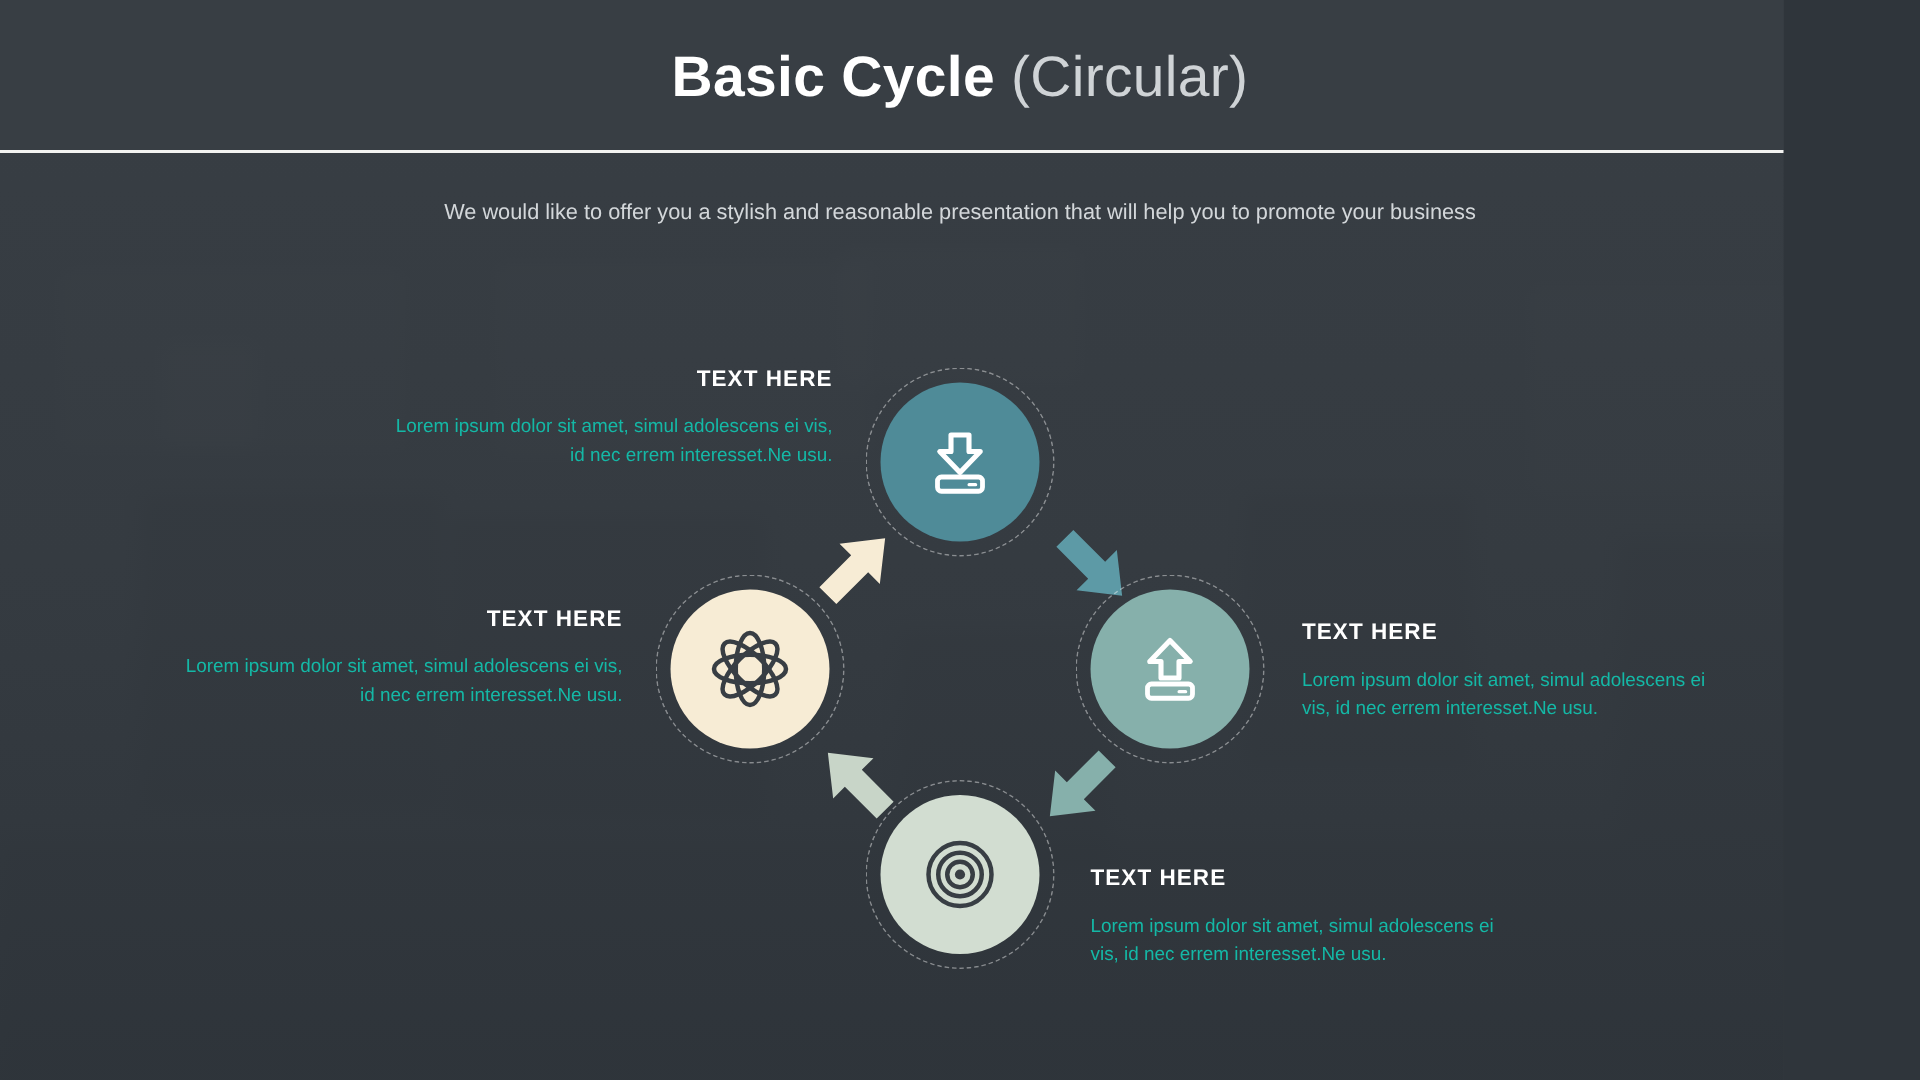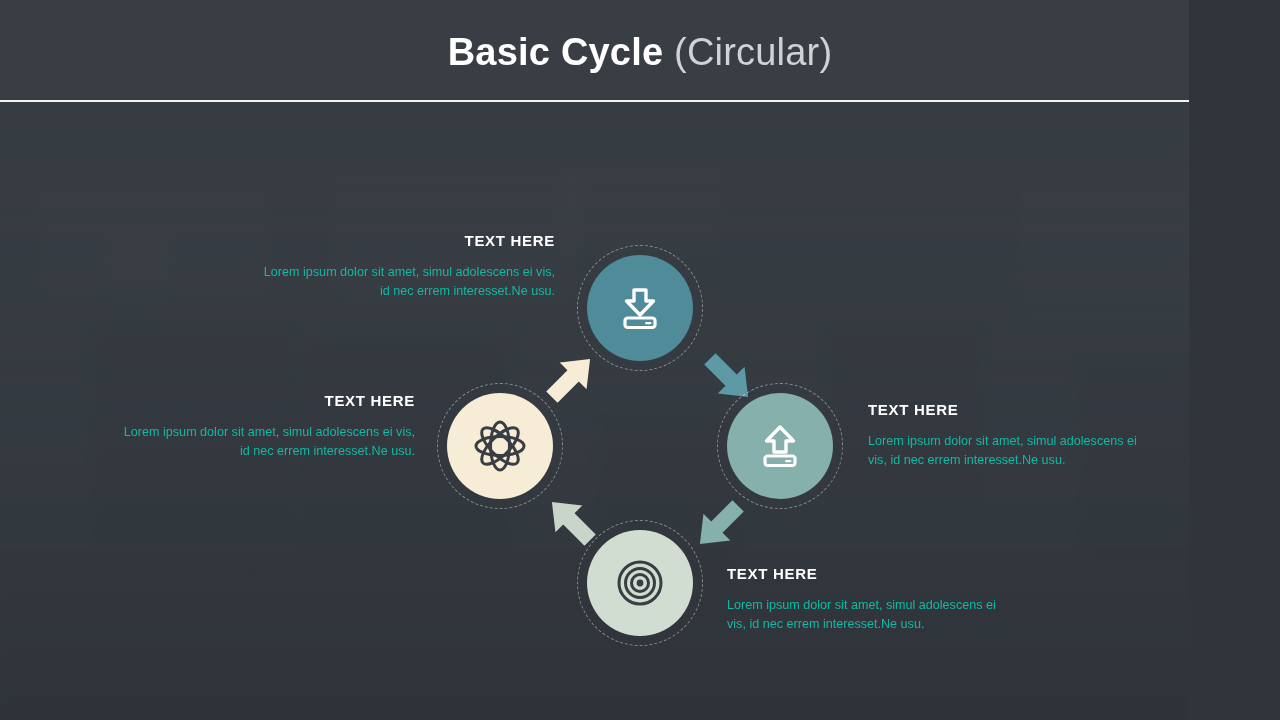--- a/index.html
+++ b/index.html
@@ -109,21 +109,21 @@
   
   .arrow { position: absolute; z-index: 3; }
 
   
   .block { position: absolute; z-index: 7; }
   .block .head {
     font-size: 15px;
     font-weight: 700;
     color: #ffffff;
     letter-spacing: .7px;
-    margin: 4px 0 14px 0;
+    margin: 16px 0 14px 0;
   }
   .block .body {
     font-size: 12.6px;
     line-height: 19px;
     color: #14b8a6;
     font-weight: 400;
     margin: 0;
   }
   .align-right { text-align: right; }
   .align-left  { text-align: left; }
@@ -150,20 +150,21 @@
   </div>
 
   <div class="header-band"></div>
   <div class="header-rule"></div>
 
   <div class="slide-title">
     <span class="strong">Basic Cycle</span>
     <span class="light">(Circular)</span>
   </div>
 
+  <div class="slide-subtitle">We would like to offer you a stylish and reasonable presentation that will help you to promote your business</div>
 
   <div class="arrow" style="left:538px; top:345px;">
     <svg width="66" height="66" viewBox="0 0 66 66">
       <g transform="rotate(45 33 33)">
         <path d="M33 6 L52 30 L41 30 L41 60 L25 60 L25 30 L14 30 Z" fill="#f7ecd5"></path>
       </g>
     </svg>
   </div>
 
   <div class="arrow" style="left:696px; top:345px;">

